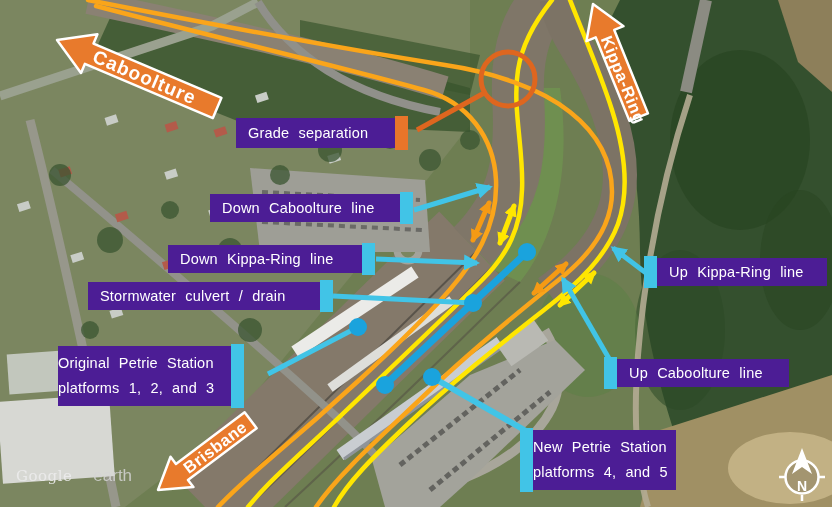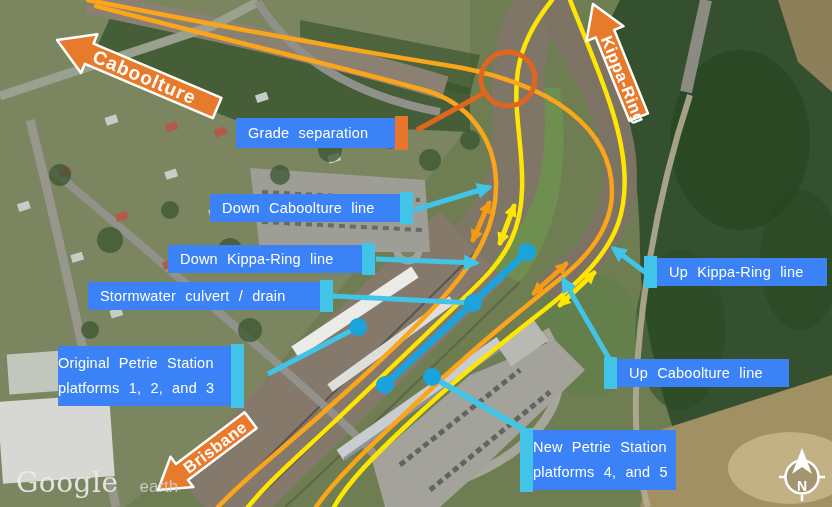--- a/index.html
+++ b/index.html
@@ -1,28 +1,28 @@
 <!DOCTYPE html>
 <html><head>
 <meta charset="utf-8">
 <style>
   html,body{margin:0;padding:0;background:#222;}
   .stage{position:relative;width:832px;height:507px;overflow:hidden;
          font-family:"Liberation Sans",sans-serif;background:#6e7e52;}
   .stage svg{position:absolute;left:0;top:0;z-index:1;}
-  .lbl{position:absolute;z-index:5;background:#3b82f6;color:#fff;
+  .lbl{position:absolute;z-index:5;background:#4c1d95;color:#fff;
        font-size:14.5px;line-height:28px;height:28px;padding:0 12px;
        white-space:nowrap;word-spacing:5px;letter-spacing:.2px;}
   .lbl.two{height:auto;line-height:25px;padding:5px 0;}
   .tab{position:absolute;width:13px;top:-2px;bottom:-2px;background:#41c4e7;}
   .tab.right{right:-13px;}
   .tab.left{left:-13px;}
   .tab.orange{background:#e8752a;}
   .attrib{position:absolute;z-index:6;left:16px;top:466px;display:flex;align-items:baseline;}
-  .attrib .g{font-family:"DejaVu Serif",serif;font-size:28px;color:#ececec;opacity:.92;letter-spacing:.5px;}
+  .attrib .g{font-family:"DejaVu Serif",serif;font-size:15px;color:#ececec;opacity:.92;letter-spacing:.5px;}
   .attrib .e{font-size:17px;color:#d5d5d5;opacity:.85;margin-left:21px;}
   text{font-family:"Liberation Sans",sans-serif;}
 </style>
 </head>
 <body>
 
 <div class="stage">
 
 <svg width="832" height="507" viewBox="0 0 832 507">
   <defs>

